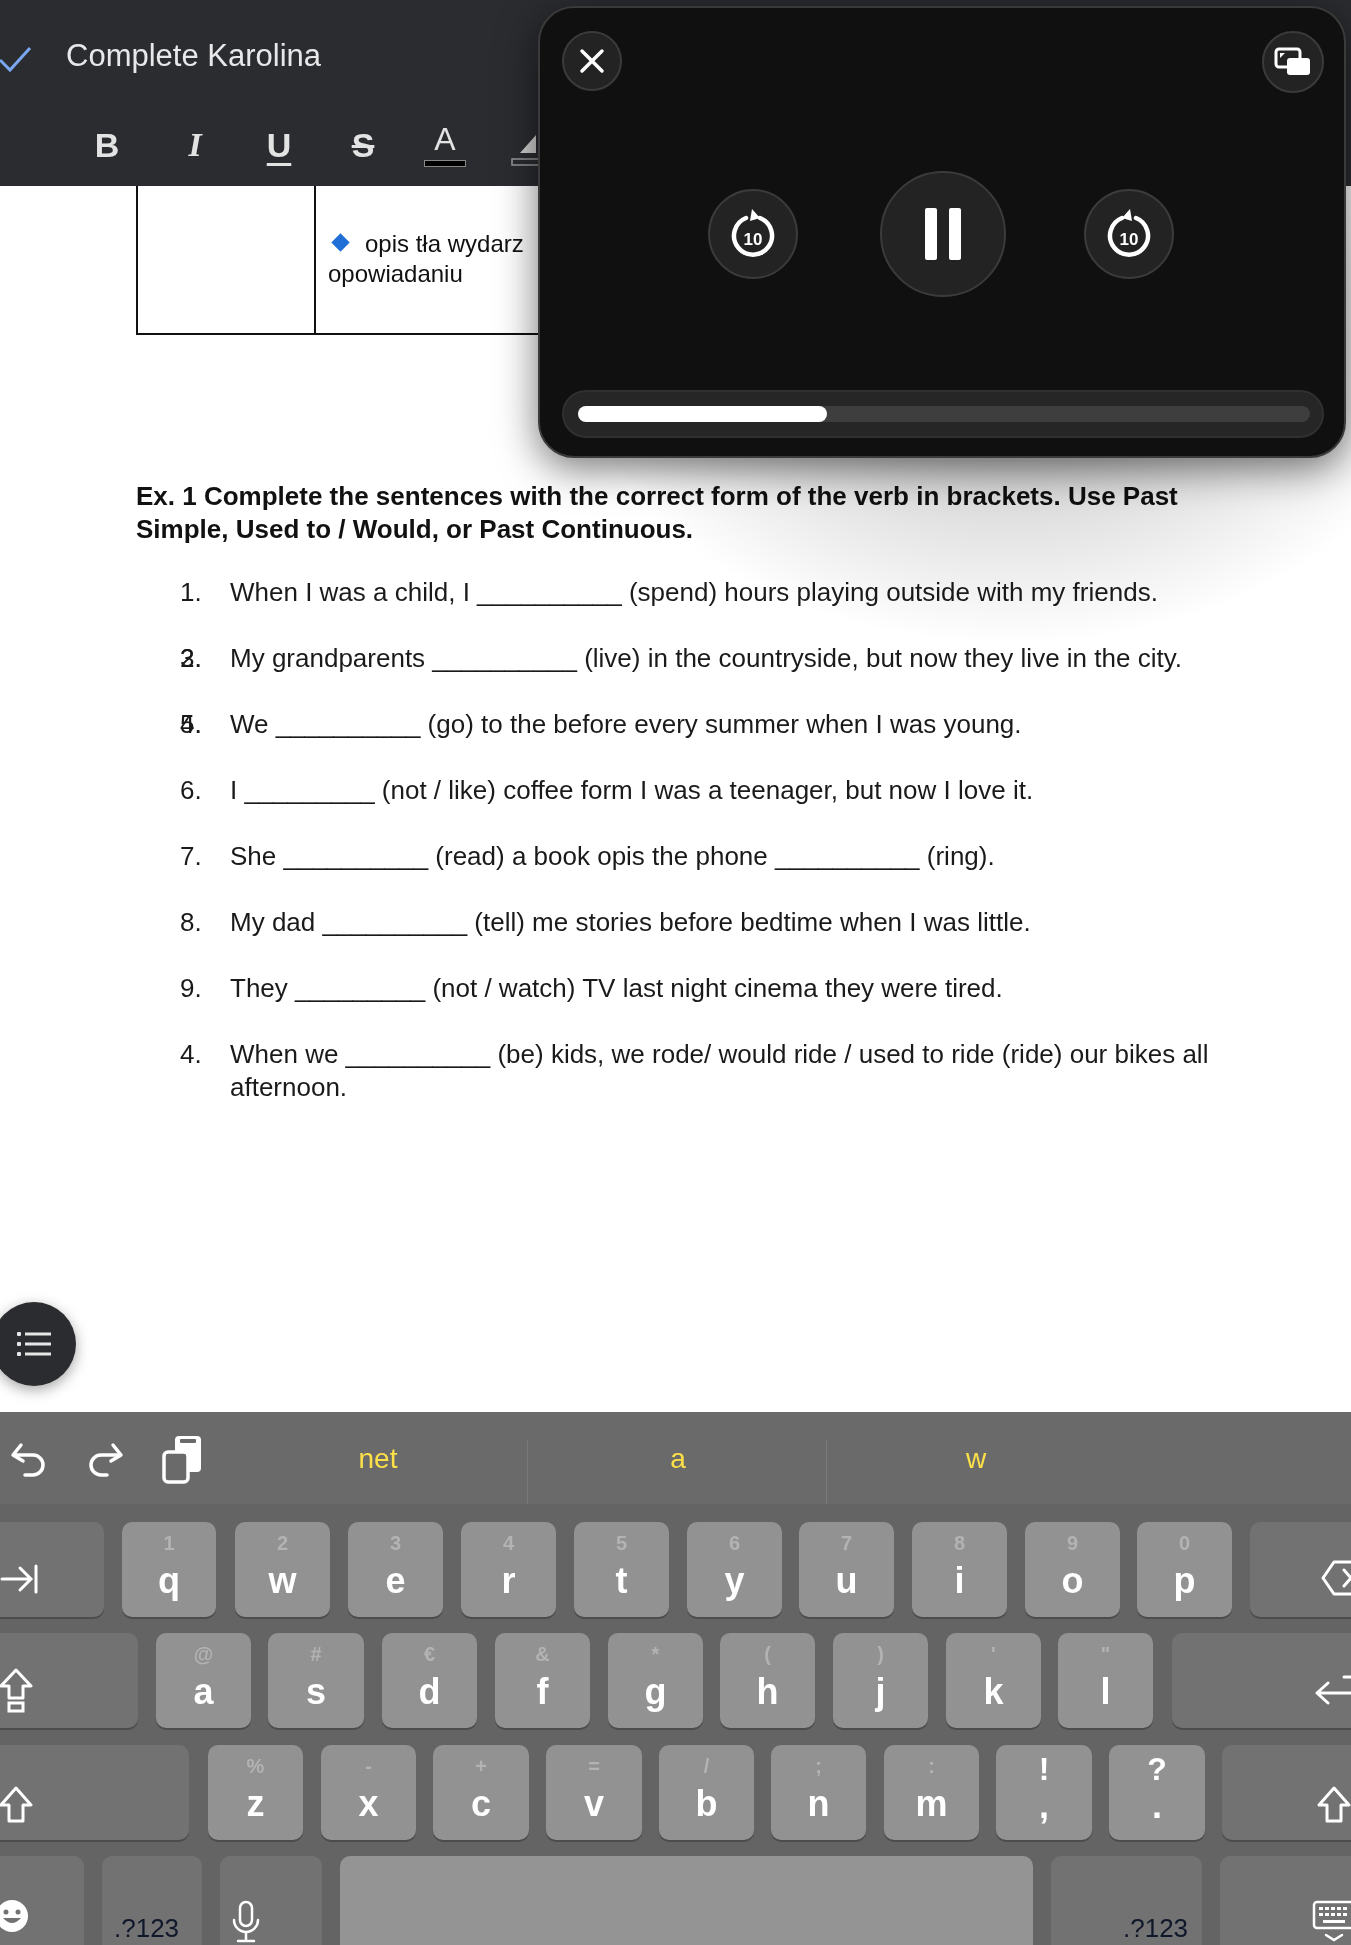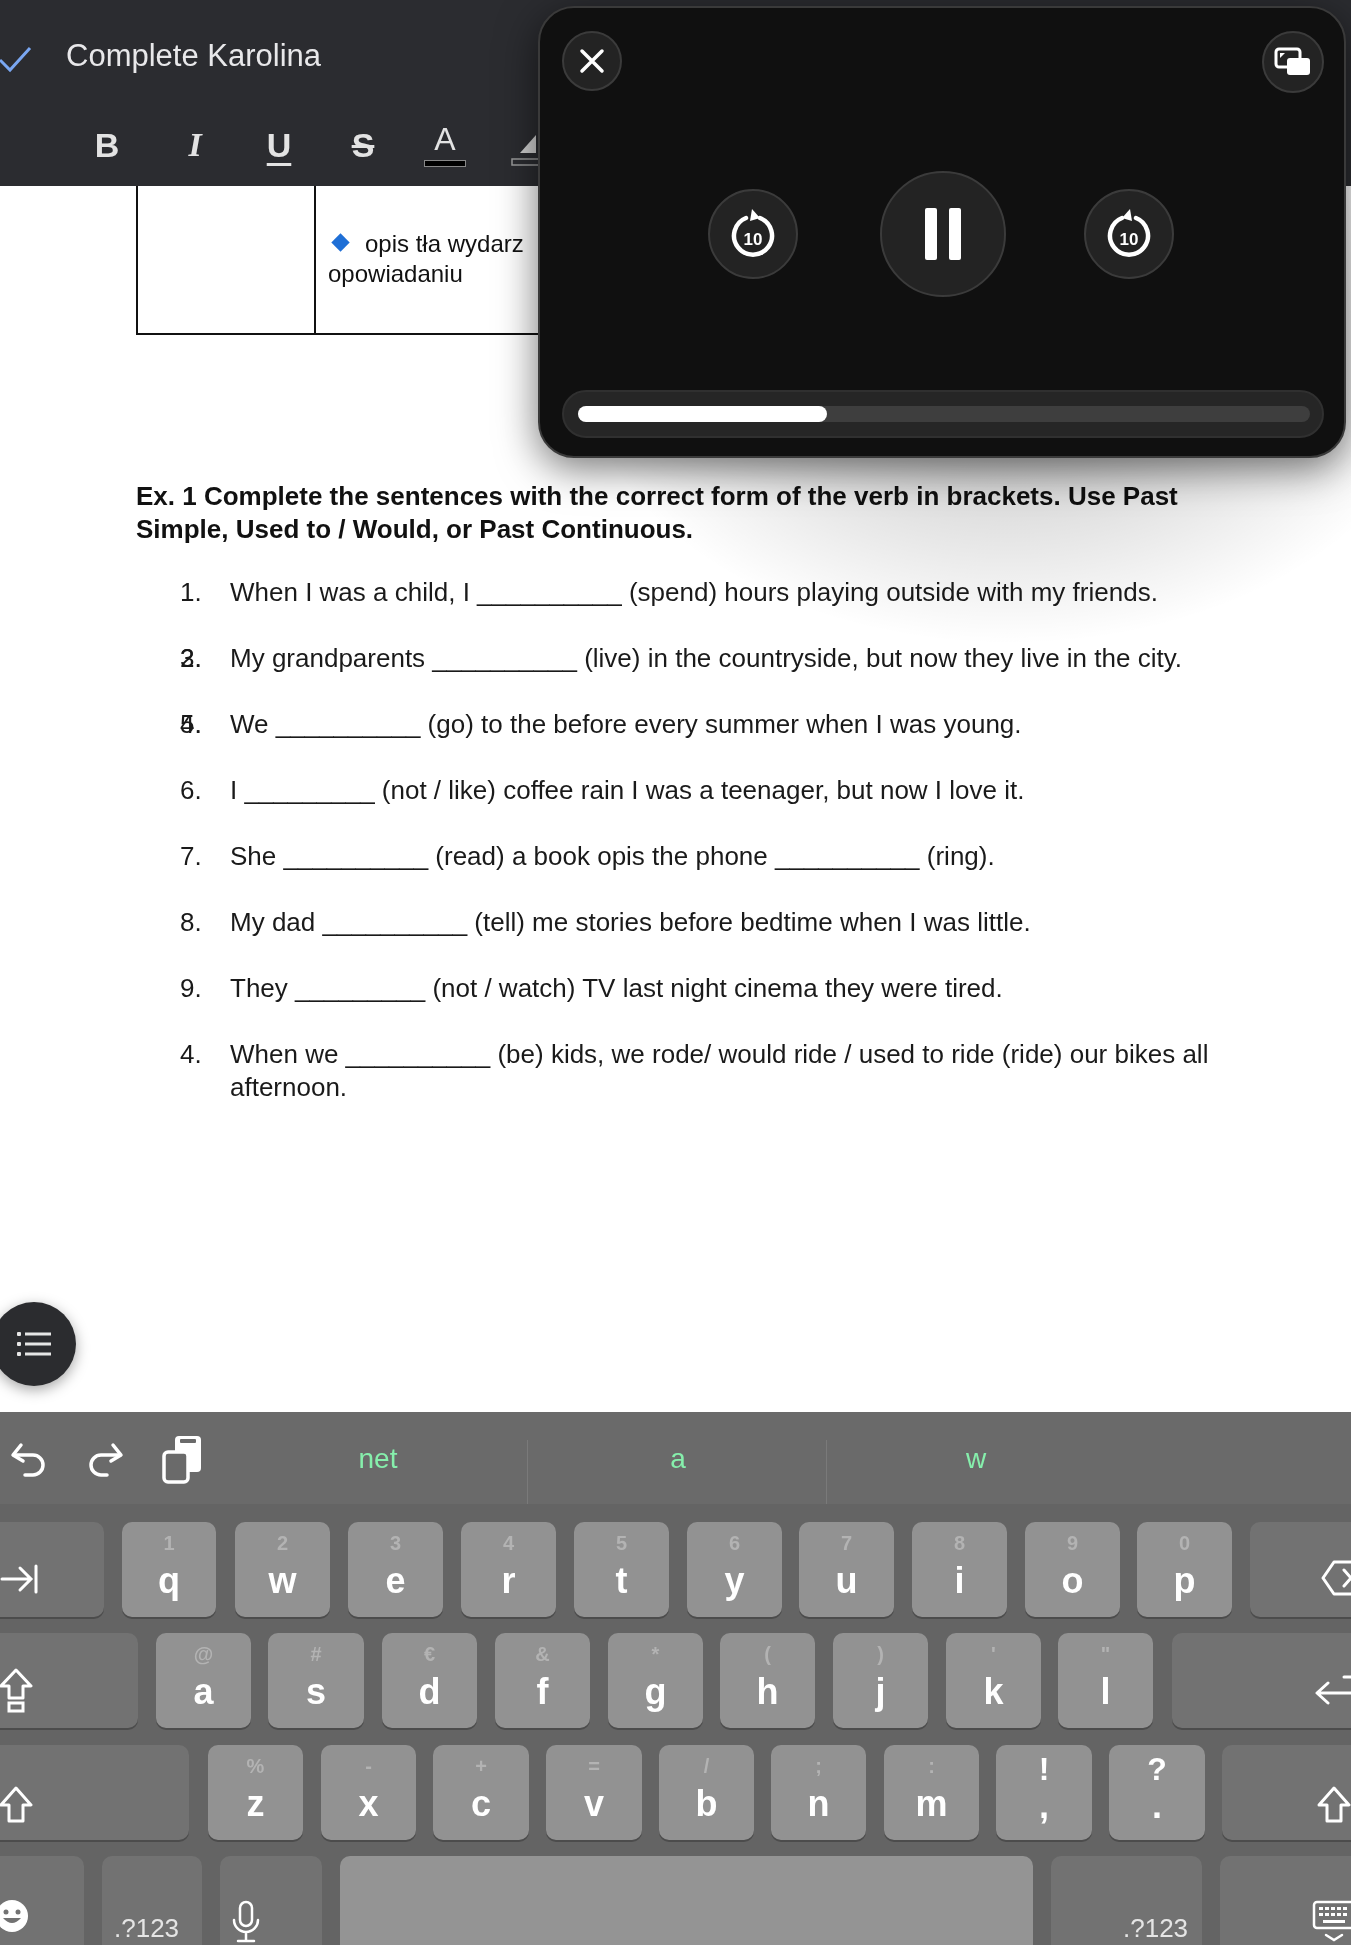--- a/index.html
+++ b/index.html
@@ -61,30 +61,30 @@
   .pip-play { left: 340px; top: 163px; width: 126px; height: 126px; }
   .pip-fwd { left: 544px; top: 181px; width: 90px; height: 90px; }
   .pip-track { position: absolute; left: 22px; top: 382px; width: 762px; height: 48px; background: #262626; border-radius: 24px; border: 2px solid #303030; }
   .pip-rail { position: absolute; left: 14px; top: 14px; width: 732px; height: 16px; background: #3e3e3e; border-radius: 8px; }
   .pip-fill { position: absolute; left: 0; top: 0; height: 16px; background: #ffffff; border-radius: 8px; }
 
   
   .kbd { position: absolute; left: 0; top: 1412px; width: 1351px; height: 533px; background: #646464; }
   .sugg { position: absolute; left: 0; top: 0; width: 1351px; height: 92px; background: #6a6a6a; }
   .sugg .tool { position: absolute; top: 22px; width: 50px; height: 50px; display: flex; align-items: center; justify-content: center; }
-  .sugg .word { position: absolute; top: 22px; height: 50px; width: 300px; text-align: center; font-size: 28px; color: #86efac; line-height: 50px; }
+  .sugg .word { position: absolute; top: 22px; height: 50px; width: 300px; text-align: center; font-size: 28px; color: #fde047; line-height: 50px; }
   .sugg .sep { position: absolute; top: 28px; width: 1px; height: 64px; background: #7a7a7a; }
 
   .key { position: absolute; height: 95px; border-radius: 10px; background: #929292; box-shadow: 0 2px 0 #4c4c4c; color: #fff; }
   .key.fn { background: #727272; }
   .key .hint { position: absolute; left: 0; right: 0; top: 10px; text-align: center; font-size: 20px; color: #b3b3b3; font-weight: bold; }
   .key .main { position: absolute; left: 0; right: 0; top: 38px; text-align: center; font-size: 36px; font-weight: bold; color: #ffffff; }
   .key .main.punct { top: 40px; }
   .key .hint.bright { color: #ffffff; font-size: 32px; top: 6px; }
-  .key .label { position: absolute; bottom: 12px; font-size: 26px; color: #e5e5e5; }
+  .key .label { position: absolute; bottom: 12px; font-size: 26px; color: #0f172a; }
   .key .ico { position: absolute; display: flex; align-items: center; justify-content: center; }
   .key.space { background: #949494; }
 </style>
 </head>
 <body>
 
 <div class="doc">
   <div class="table-frag">
     <div class="divider"></div>
     <div class="cut-text">jednocześnie w prz</div>
@@ -93,21 +93,21 @@
   </div>
 
   <div class="exercise-title">Ex. 1 Complete the sentences with the correct form of the verb in brackets. Use Past Simple, Used to / Would, or Past Continuous.</div>
 
   <ol class="items">
     <li class="i1"><span class="num">1.</span><span>When I was a child, I __________ (spend) hours playing outside with my friends.</span></li>
     <li class="i2"><span class="num">2.</span></li>
     <li class="i3"><span class="num">3.</span><span>My grandparents __________ (live) in the countryside, but now they live in the city.</span></li>
     <li class="i4"><span class="num">4.</span></li>
     <li class="i5"><span class="num">5.</span><span>We __________ (go) to the before every summer when I was young.</span></li>
-    <li class="i6"><span class="num">6.</span><span>I _________ (not / like) coffee rain I was a teenager, but now I love it.</span></li>
+    <li class="i6"><span class="num">6.</span><span>I _________ (not / like) coffee form I was a teenager, but now I love it.</span></li>
     <li class="i7"><span class="num">7.</span><span>She __________ (read) a book opis the phone __________ (ring).</span></li>
     <li class="i8"><span class="num">8.</span><span>My dad __________ (tell) me stories before bedtime when I was little.</span></li>
     <li class="i9"><span class="num">9.</span><span>They _________ (not / watch) TV last night cinema they were tired.</span></li>
     <li class="i10"><span class="num">4.</span><span>When we __________ (be) kids, we rode/ would ride / used to ride (ride) our bikes all afternoon.</span></li>
   </ol>
 
   <div class="doc-shade"></div>
 
   <div class="outline-fab">
     <svg width="34" height="26" viewBox="0 0 34 26">

